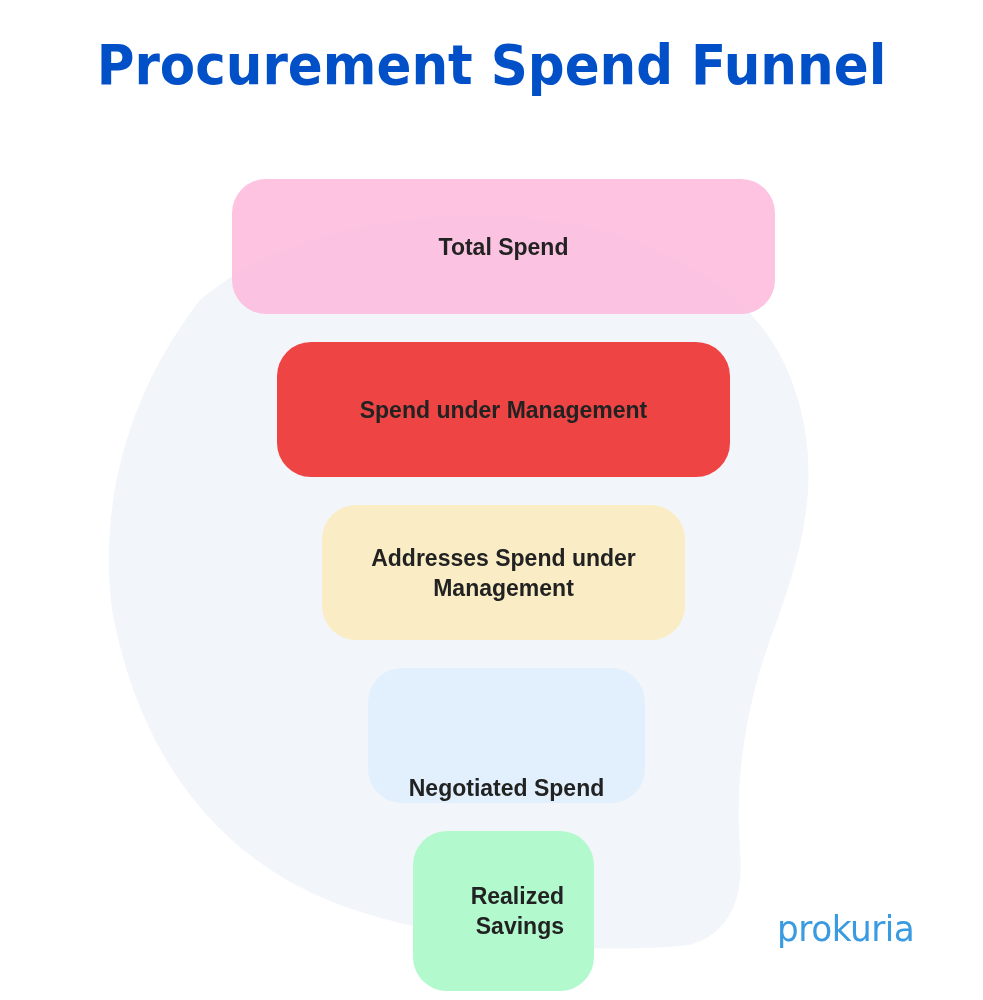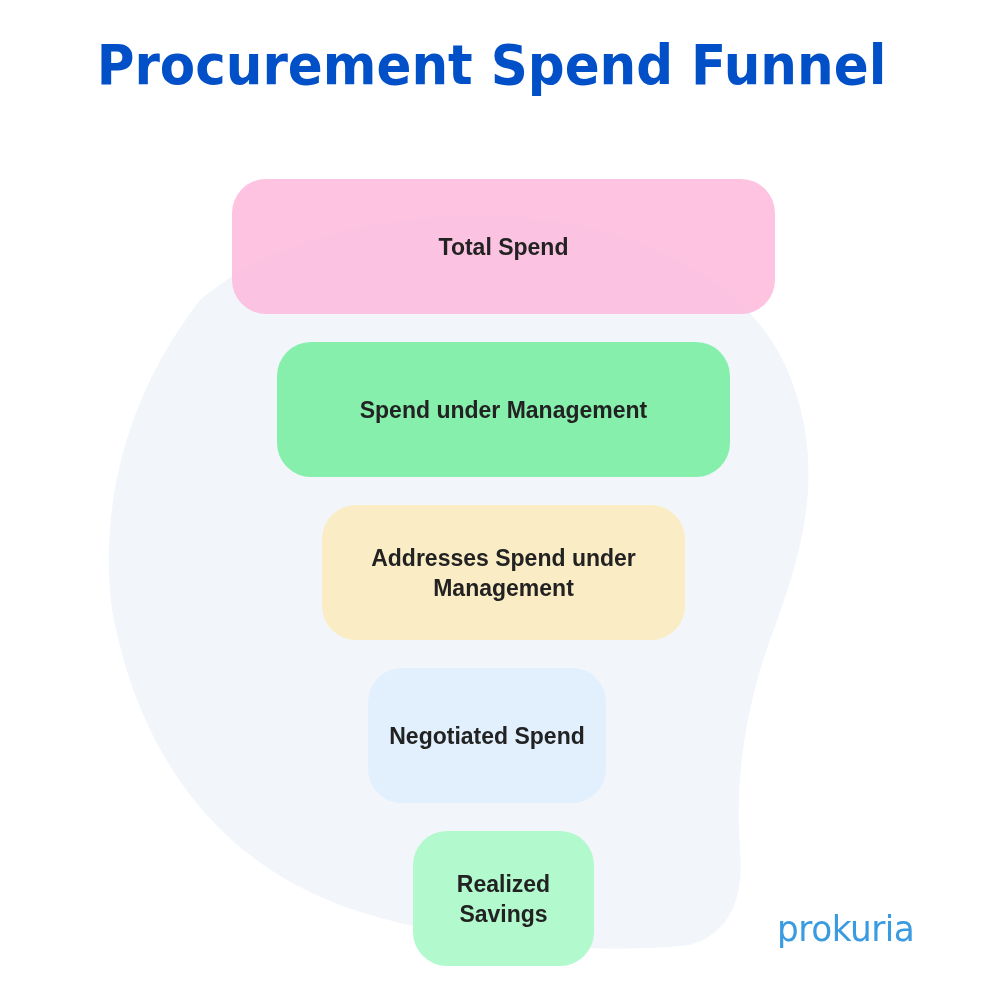--- a/index.html
+++ b/index.html
@@ -84,29 +84,29 @@
            C 98 500, 130 390, 200 300
            C 270 240, 380 212, 500 216 Z" fill="#F2F6FB"></path>
 </svg>
 
 <h1 class="title">Procurement Spend Funnel</h1>
 
 <div class="stage" style="left:232px; top:179px; width:543px; height:135px; background:rgba(254,184,220,0.85);">
   <span>Total Spend</span>
 </div>
 
-<div class="stage" style="left:277px; top:342px; width:453px; height:135px; background:#86efac;">
+<div class="stage" style="left:277px; top:342px; width:453px; height:135px; background:#ef4444;">
   <span>Spend under Management</span>
 </div>
 
 <div class="stage" style="left:322px; top:505px; width:363px; height:135px; background:#FAEDC6; padding:16px 30px;">
   <span>Addresses Spend under Management</span>
 </div>
 
-<div class="stage" style="left:368px; top:668px; width:238px; height:135px; background:#E1F0FC;">
+<div class="stage" style="left:368px; top:668px; width:277px; height:135px; background:#E1F0FC;align-items:flex-end;">
   <span>Negotiated Spend</span>
 </div>
 
-<div class="stage" style="left:413px; top:831px; width:181px; height:135px; background:rgba(174,249,203,0.95); padding:16px 30px;">
+<div class="stage" style="left:413px; top:831px; width:181px; height:160px; background:rgba(174,249,203,0.95); padding:16px 30px;text-align:right;">
   <span>Realized Savings</span>
 </div>
 
 <div class="logo">prokuria</div>
 
 </body></html>

